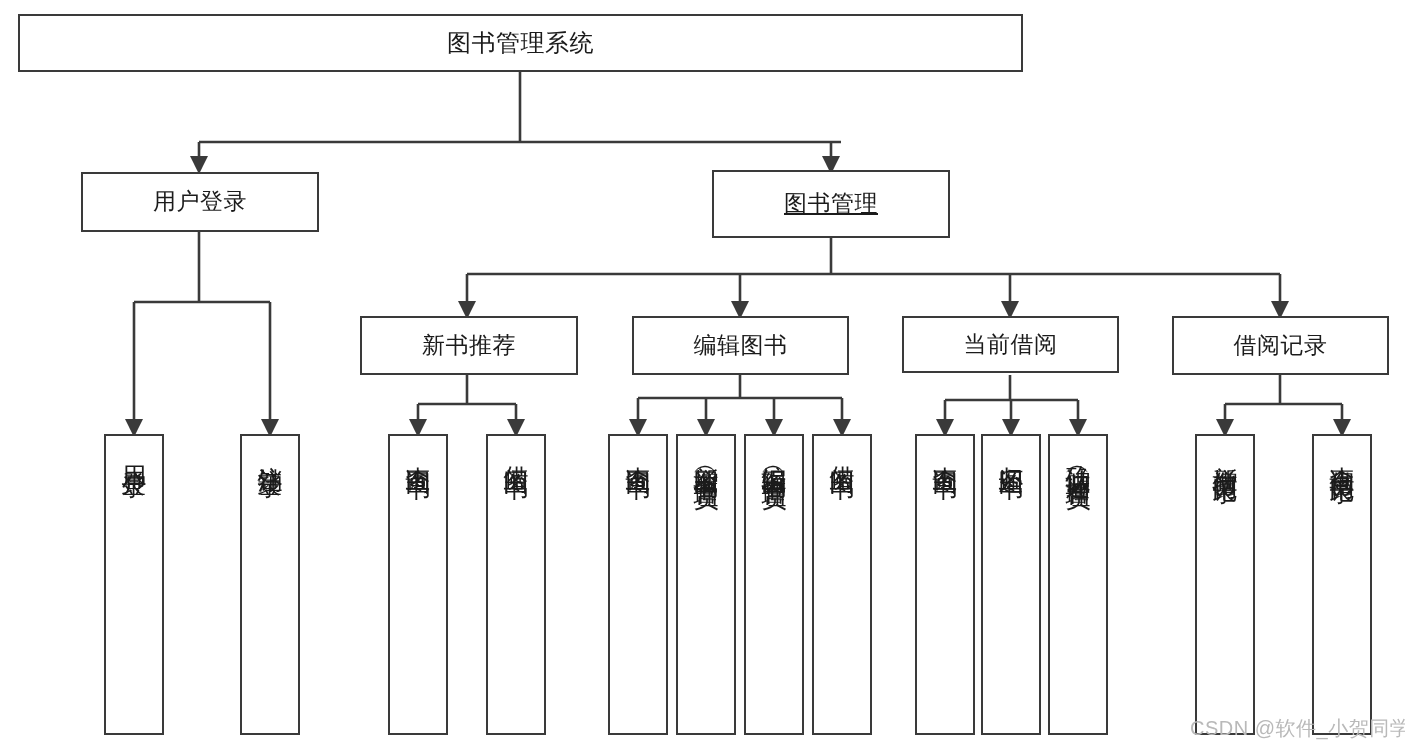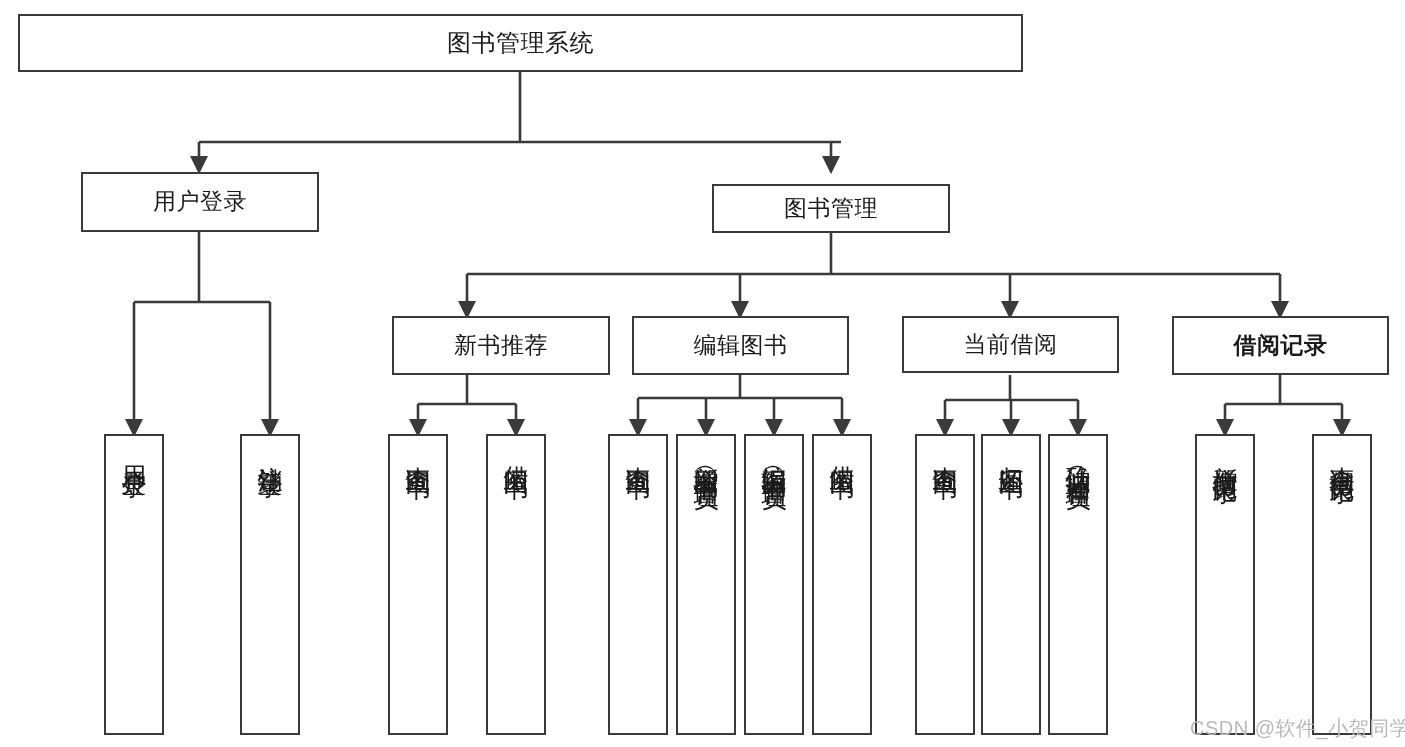--- a/index.html
+++ b/index.html
@@ -125,34 +125,34 @@
     </g>
   </svg>
 
   <div class="node h root" style="left:18px; top:14px; width:1005px; height:58px;">
     <span class="label">图书管理系统</span>
   </div>
 
   <div class="node h" style="left:81px; top:172px; width:238px; height:60px;">
     <span class="label">用户登录</span>
   </div>
-  <div class="node h" style="left:712px; top:184px; width:238px; height:49px;">
+  <div class="node h" style="left:712px; top:170px; width:238px; height:68px;text-decoration:underline;">
     <span class="label">图书管理</span>
   </div>
 
-  <div class="node h" style="left:360px; top:316px; width:218px; height:59px;margin-left:32px;">
+  <div class="node h" style="left:360px; top:316px; width:218px; height:59px;">
     <span class="label">新书推荐</span>
   </div>
   <div class="node h" style="left:632px; top:316px; width:217px; height:59px;">
     <span class="label">编辑图书</span>
   </div>
   <div class="node h" style="left:902px; top:316px; width:217px; height:57px;">
     <span class="label">当前借阅</span>
   </div>
-  <div class="node h" style="left:1172px; top:316px; width:217px; height:59px;font-weight:bold;">
+  <div class="node h" style="left:1172px; top:316px; width:217px; height:59px;">
     <span class="label">借阅记录</span>
   </div>
 
   <div class="node v" style="left:104px; top:434px; width:60px; height:301px;">
     <span class="label">用户登录</span>
   </div>
   <div class="node v" style="left:240px; top:434px; width:60px; height:301px;">
     <span class="label">注销登录</span>
   </div>
 

